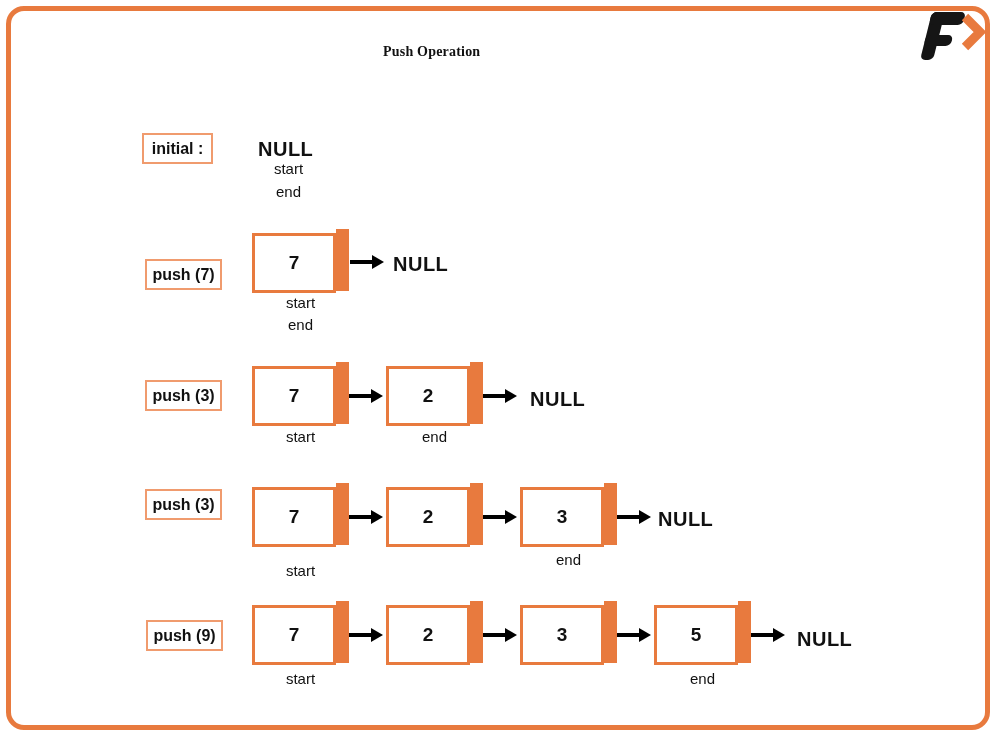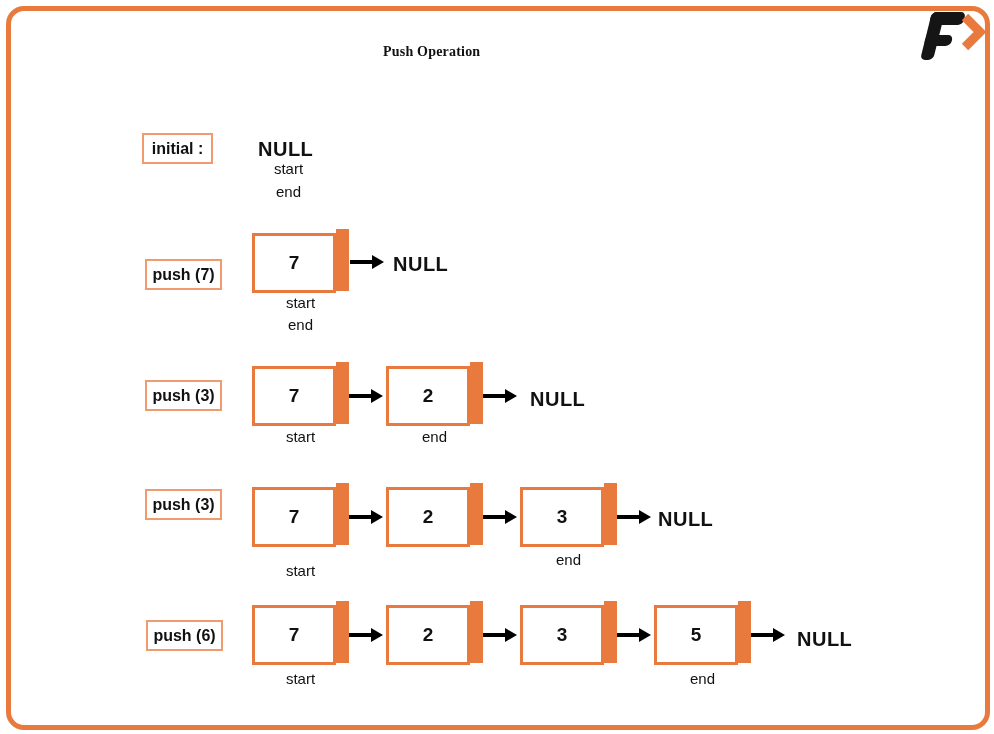--- a/index.html
+++ b/index.html
@@ -137,21 +137,21 @@
       <div class="strip"></div>
     </div>
     <div class="arrow" style="left:617px;top:515px"></div>
     <div class="nulltext" style="left:658px;top:508px">NULL</div>
     <div class="ptr" style="left:520px;top:551px">end</div>
     <div class="ptr" style="left:252px;top:562px">start</div>
   </div>
 
   <div>
     <div class="lbox" style="left:146px;top:620px">
-      <span>push (6)</span>
+      <span>push (9)</span>
     </div>
     <div class="node" style="left:252px;top:605px">
       <div class="nodebox">
         <span>7</span>
       </div>
       <div class="strip"></div>
     </div>
     <div class="arrow" style="left:349px;top:633px"></div>
     <div class="node" style="left:386px;top:605px">
       <div class="nodebox">

